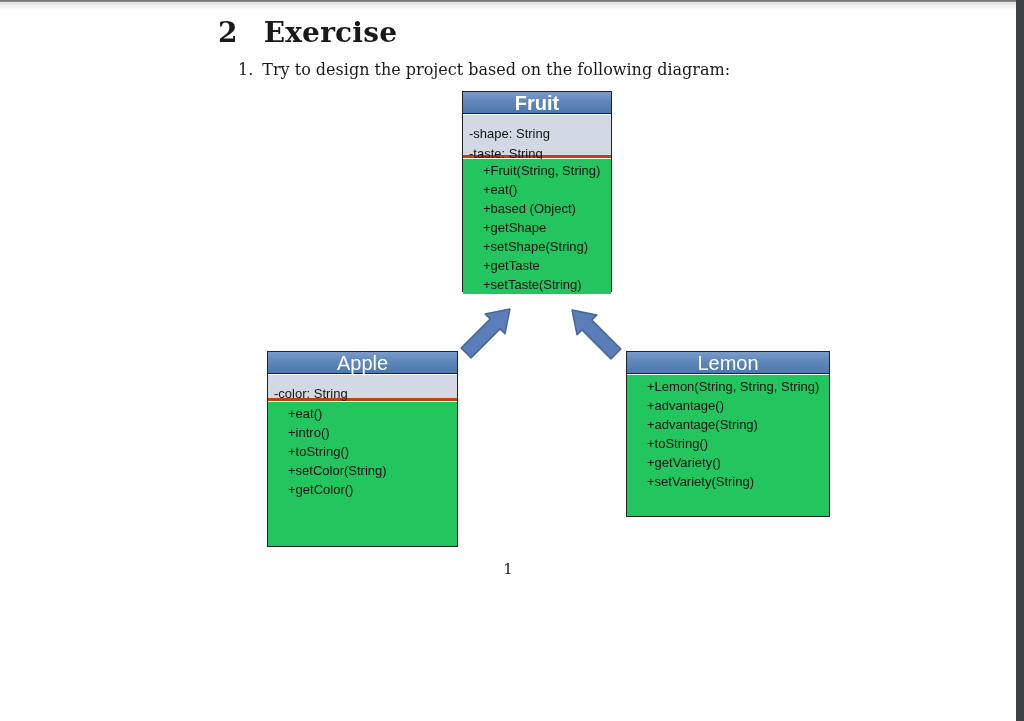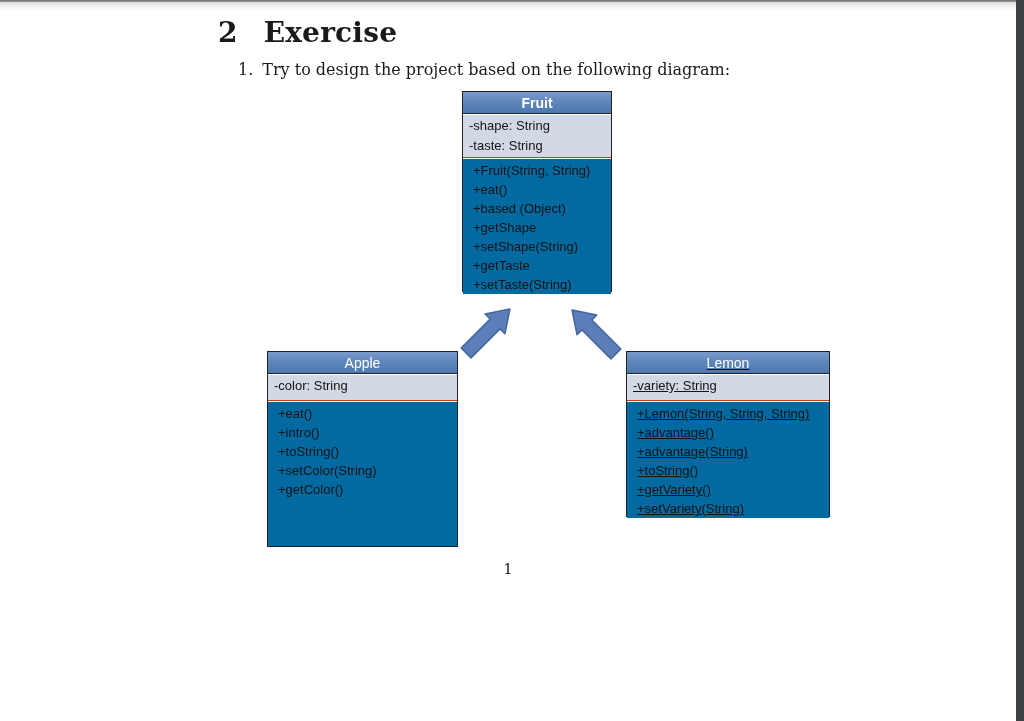--- a/index.html
+++ b/index.html
@@ -60,47 +60,47 @@
     border: 1px solid #222222;
     background: #ffffff;
     display: flex;
     flex-direction: column;
     font-family: "Liberation Sans", sans-serif;
     font-size: 13px;
     color: #141414;
   }
   .uml-box.fruit { left: 462px; top: 91px;  width: 150px; height: 201px; }
   .uml-box.apple { left: 267px; top: 351px; width: 191px; height: 196px; }
-  .uml-box.lemon { left: 626px; top: 351px; width: 204px; height: 166px; text-decoration: underline; }
+  .uml-box.lemon { left: 626px; top: 351px; width: 204px; height: 166px; }
   .uml-header {
     flex: none;
     height: 22px;
     line-height: 22px;
     text-align: center;
     color: #fdfeff;
-    font-size: 14px;
+    font-size: 20px;
     background: linear-gradient(to bottom, #7a9bc9 0%, #5f87bb 45%, #4d79b0 100%);
     border-bottom: 1px solid #222222;
     margin-bottom: 1px;
   }
   .uml-header.bold { font-weight: bold; }
   .uml-attrs {
     flex: none;
     background: #d2d8e4;
-    border-bottom: 1px solid #c2410c;
-    padding: 1px 4px 2px 6px;
+    border-bottom: 3px solid #c2410c;
+    padding: 9px 4px 2px 6px;
     line-height: 20px;
     margin-bottom: 1px;
   }
   .uml-box.fruit .uml-attrs { height: 43px; }
   .uml-box.apple .uml-attrs, .uml-box.lemon .uml-attrs { height: 26px; }
   .uml-methods {
     flex: 1;
-    background: #0369a1;
-    padding: 2px 4px 0 10px;
+    background: #22c55e;
+    padding: 2px 4px 0 20px;
     line-height: 19px;
   }
   
   .arrow { position: absolute; overflow: visible; }
   .arrow-left  { left: 473px; top: 299px; transform: rotate(45deg); }
   .arrow-right { left: 579px; top: 300px; transform: rotate(-45deg); }
 </style>
 </head>
 <body>
 
@@ -145,23 +145,20 @@
         <div>+eat()</div>
         <div>+intro()</div>
         <div>+toString()</div>
         <div>+setColor(String)</div>
         <div>+getColor()</div>
       </div>
   </div>
 
   <div class="uml-box lemon">
     <div class="uml-header">Lemon</div>
-    <div class="uml-attrs">
-        <div>-variety: String</div>
-      </div>
     <div class="uml-methods">
         <div>+Lemon(String, String, String)</div>
         <div>+advantage()</div>
         <div>+advantage(String)</div>
         <div>+toString()</div>
         <div>+getVariety()</div>
         <div>+setVariety(String)</div>
       </div>
   </div>
 

